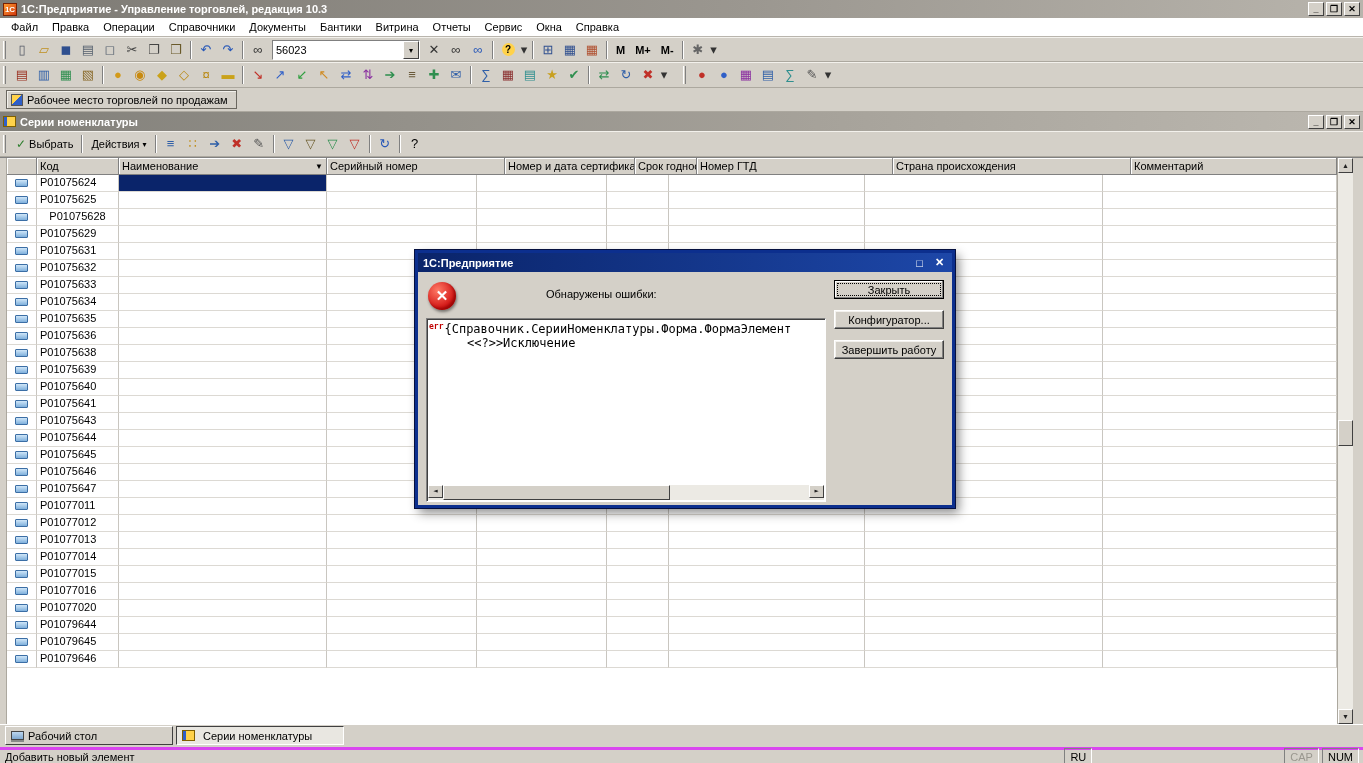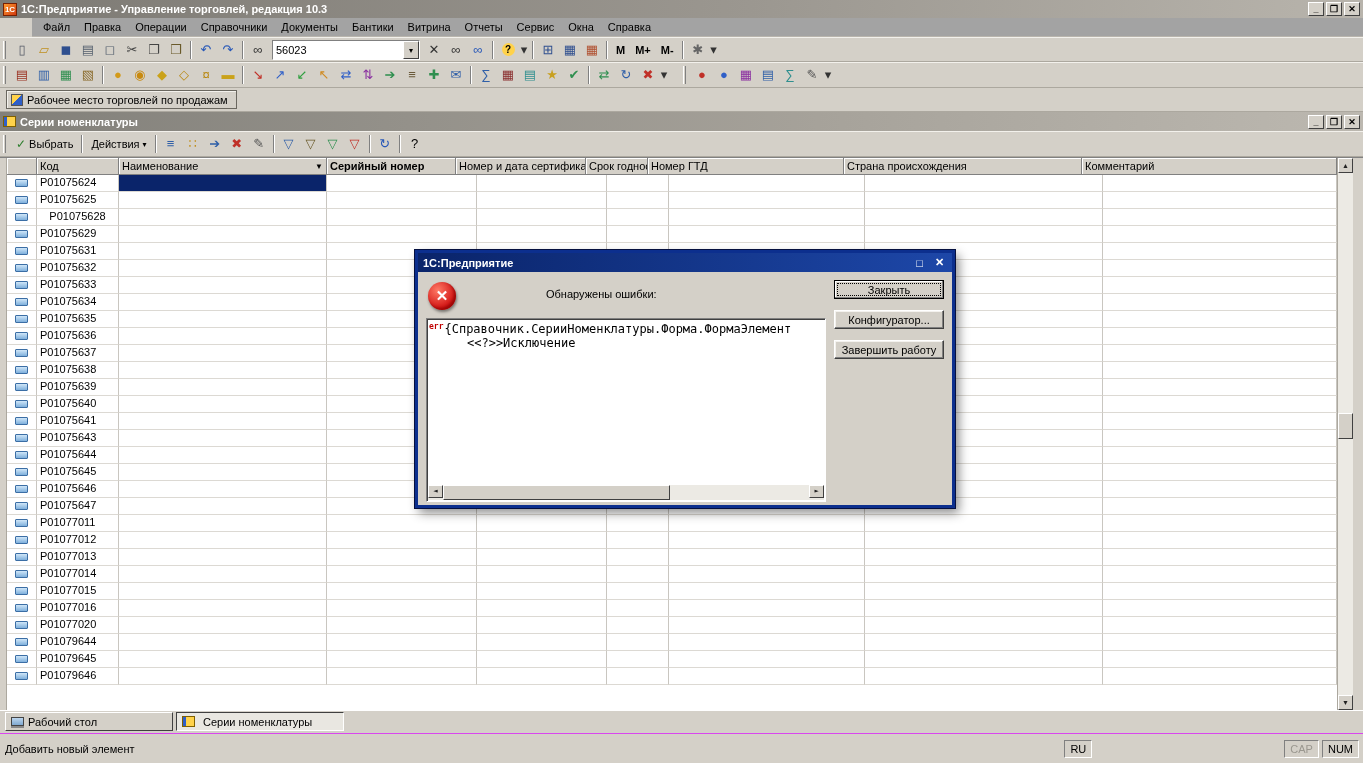--- a/index.html
+++ b/index.html
@@ -21,21 +21,21 @@
   .app-ic { width:14px; height:13px; margin-right:4px; flex:none;
     background:linear-gradient(135deg,#ff9a2e,#d23a10); border:1px solid #7a2000;
     color:#fff; font-size:8px; line-height:11px; text-align:center; font-weight:bold; }
   .title-text { flex:1; white-space:nowrap; overflow:hidden; }
   .winbtn { width:16px; height:14px; margin-left:2px; flex:none; background:#d4d0c8;
     border:1px solid; border-color:#fff #404040 #404040 #fff;
     font-size:9px; line-height:12px; text-align:center; color:#000; font-weight:bold; }
 
   
   .menubar { height:19px; flex:none; display:flex; align-items:center; padding-left:4px;
-    border-bottom:1px solid #b9b5ad; background:#a3a3a3;margin-left:32px; }
+    border-bottom:1px solid #b9b5ad; background:#ffffff; }
   .menu-item { padding:2px 7px; cursor:default; }
 
   
   .tbrow { flex:none; display:flex; align-items:center;
     border-top:1px solid #f3f1ec; border-bottom:1px solid #aca89f; background:#d4d0c8; }
   .tb1 { height:25px; } .tb2 { height:26px; }
   .grip { width:3px; height:18px; margin:0 5px 0 3px; flex:none;
     border-left:1px solid #fff; border-right:1px solid #808080; }
   .iconset { display:flex; align-items:center; }
   .tbtn { width:22px; height:22px; display:flex; align-items:center; justify-content:center; flex:none; cursor:default; }
@@ -104,22 +104,22 @@
   .taskbar { height:23px; flex:none; display:flex; align-items:center; background:#d4d0c8;
     border-top:1px solid #fff; padding:1px 0 2px 2px; }
   .task-tab { width:168px; height:19px; display:flex; align-items:center; gap:4px; padding:0 5px; margin-left:3px;
     border:1px solid; border-color:#fff #404040 #404040 #fff; background:#d4d0c8; cursor:default; overflow:hidden; }
   .task-tab.active { border-color:#404040 #fff #fff #404040; background:#e9e7e1; }
   .tico { width:13px; height:11px; flex:none; }
   .mon-ic { border:1px solid #444; background:linear-gradient(#bcd6ee,#7fa8d0); box-shadow:0 2px 0 #888; height:9px; }
   .tlabel { white-space:nowrap; overflow:hidden; }
 
   
-  .statusbar { height:30px; flex:none; display:flex; align-items:center; gap:3px; background:#d4d0c8;
-    border-top:1px solid #d946ef; padding:2px 4px 2px 2px; }
+  .statusbar { height:16px; flex:none; display:flex; align-items:center; gap:3px; background:#d4d0c8;
+    border-top:3px solid #d946ef; padding:2px 4px 2px 2px; }
   .sb-hint { flex:1; padding-left:3px; }
   .sb-panel { height:17px; display:flex; align-items:center; justify-content:center; padding:8px 5px;
     border:1px solid; border-color:#808080 #fff #fff #808080; }
   .sb-panel.off { color:#9a978f; }
 
   
   .dialog { position:absolute; left:415px; top:250px; width:540px; height:258px; z-index:50;
     background:#d4d0c8; border:3px solid #0c2f8e; outline:1px solid #05103f;
     box-shadow:4px 5px 10px rgba(0,0,0,.45); }
   .dlg-title { height:19px; display:flex; align-items:center; padding:0 5px;
@@ -452,21 +452,21 @@
     <div class="tgrid">
       <div class="thead" id="thead">
           <div class="th" style="width: 30px;"></div>
           <div class="th" style="width: 82px;">
             <span>Код</span>
           </div>
           <div class="th" style="width: 208px;">
             <span>Наименование</span>
             <span class="sort">▼</span>
           </div>
-          <div class="th" style="width: 129px; font-weight: bold;">
+          <div class="th" style="width: 178px;">
             <span>Серийный номер</span>
           </div>
           <div class="th" style="width: 130px;">
             <span>Номер и дата сертификата</span>
           </div>
           <div class="th" style="width: 62px;">
             <span>Срок годнос...</span>
           </div>
           <div class="th" style="width: 196px;">
             <span>Номер ГТД</span>
@@ -594,33 +594,20 @@
             <div class="td" style="width: 62px;"></div>
             <div class="td" style="width: 196px;"></div>
             <div class="td" style="width: 238px;"></div>
             <div class="td" style="flex: 1 1 0%;"></div>
           </div>
           <div class="trow">
             <div class="td marker" style="width: 30px;">
               <span class="row-ic"></span>
             </div>
             <div class="td" style="width: 82px;">P01075636</div>
-            <div class="td" style="width: 208px;"></div>
-            <div class="td" style="width: 150px;"></div>
-            <div class="td" style="width: 130px;"></div>
-            <div class="td" style="width: 62px;"></div>
-            <div class="td" style="width: 196px;"></div>
-            <div class="td" style="width: 238px;"></div>
-            <div class="td" style="flex: 1 1 0%;"></div>
-          </div>
-          <div class="trow">
-            <div class="td marker" style="width: 30px;">
-              <span class="row-ic"></span>
-            </div>
-            <div class="td" style="width: 82px;">P01075637</div>
             <div class="td" style="width: 208px;"></div>
             <div class="td" style="width: 150px;"></div>
             <div class="td" style="width: 130px;"></div>
             <div class="td" style="width: 62px;"></div>
             <div class="td" style="width: 196px;"></div>
             <div class="td" style="width: 238px;"></div>
             <div class="td" style="flex: 1 1 0%;"></div>
           </div>
           <div class="trow">
             <div class="td marker" style="width: 30px;">

